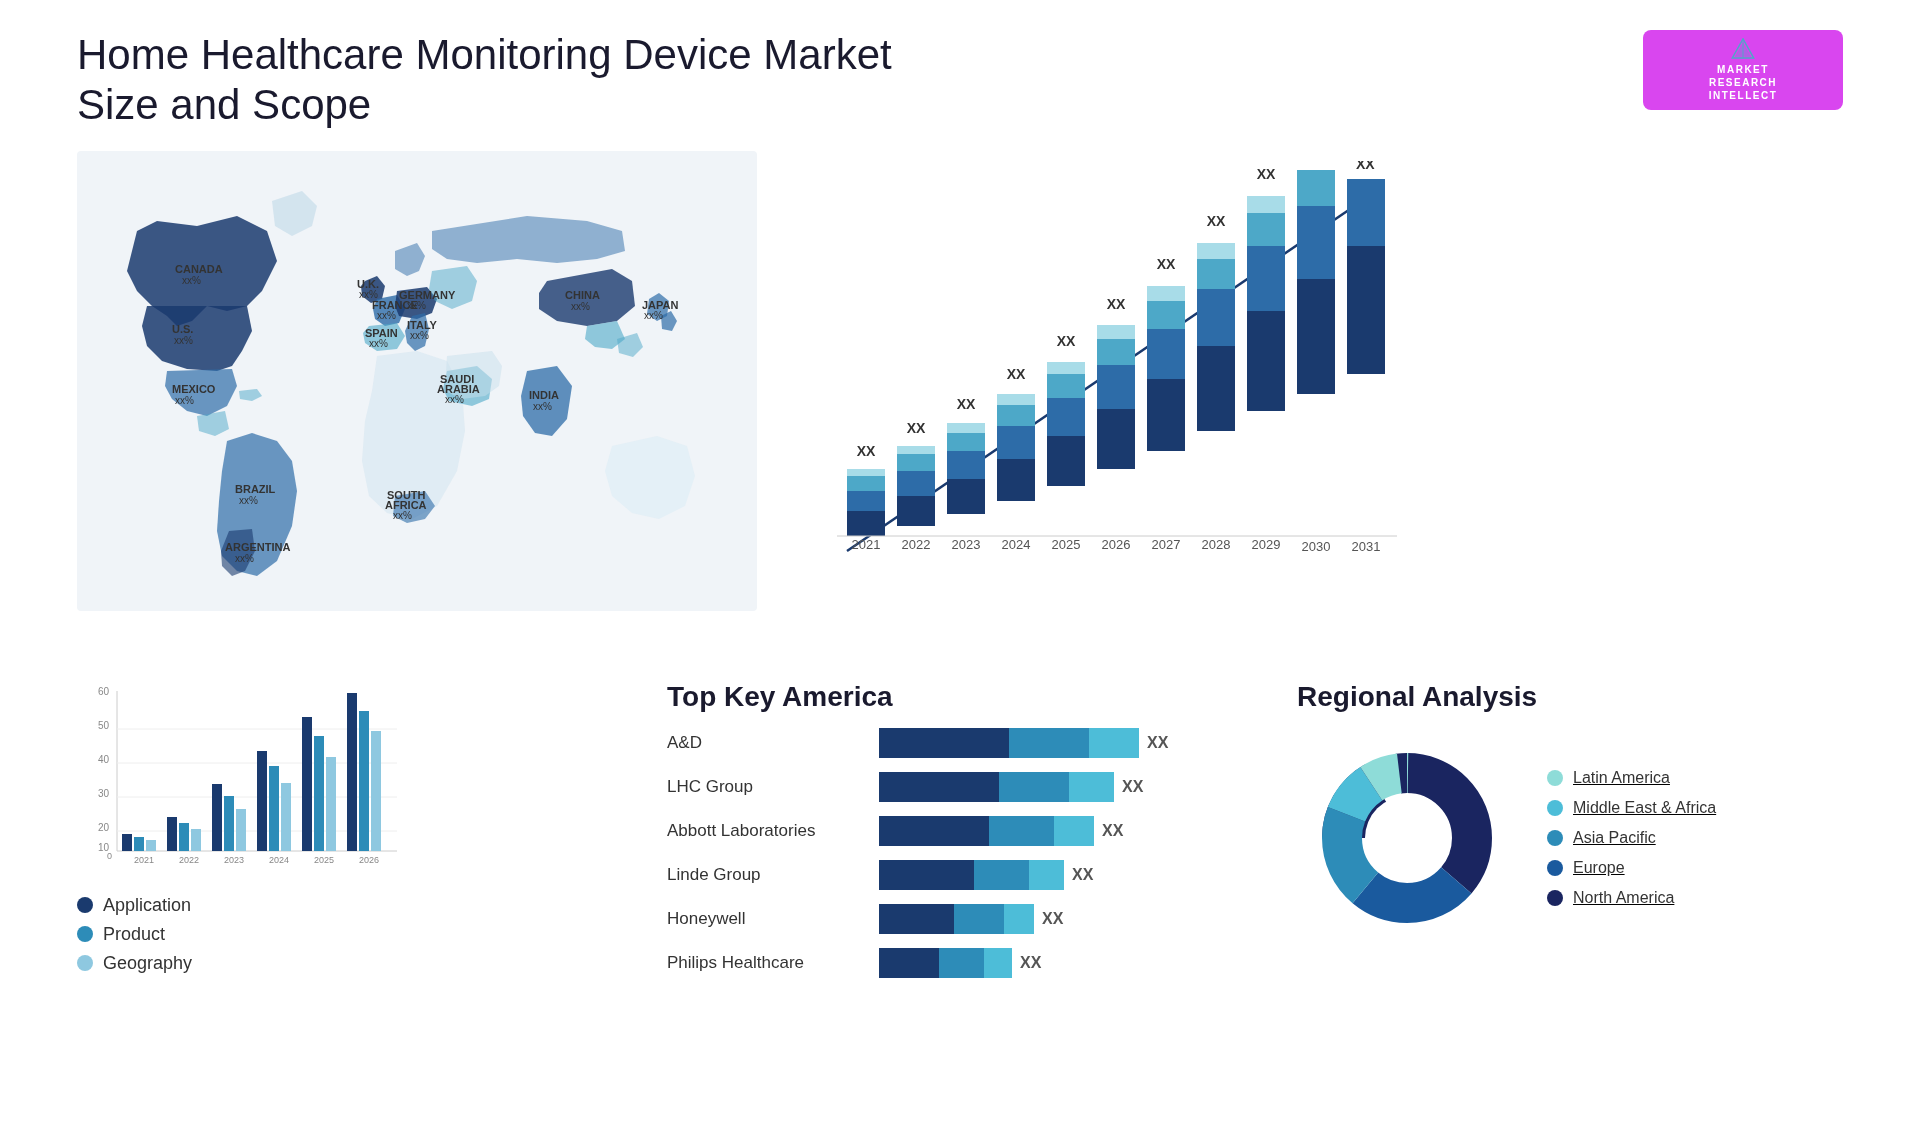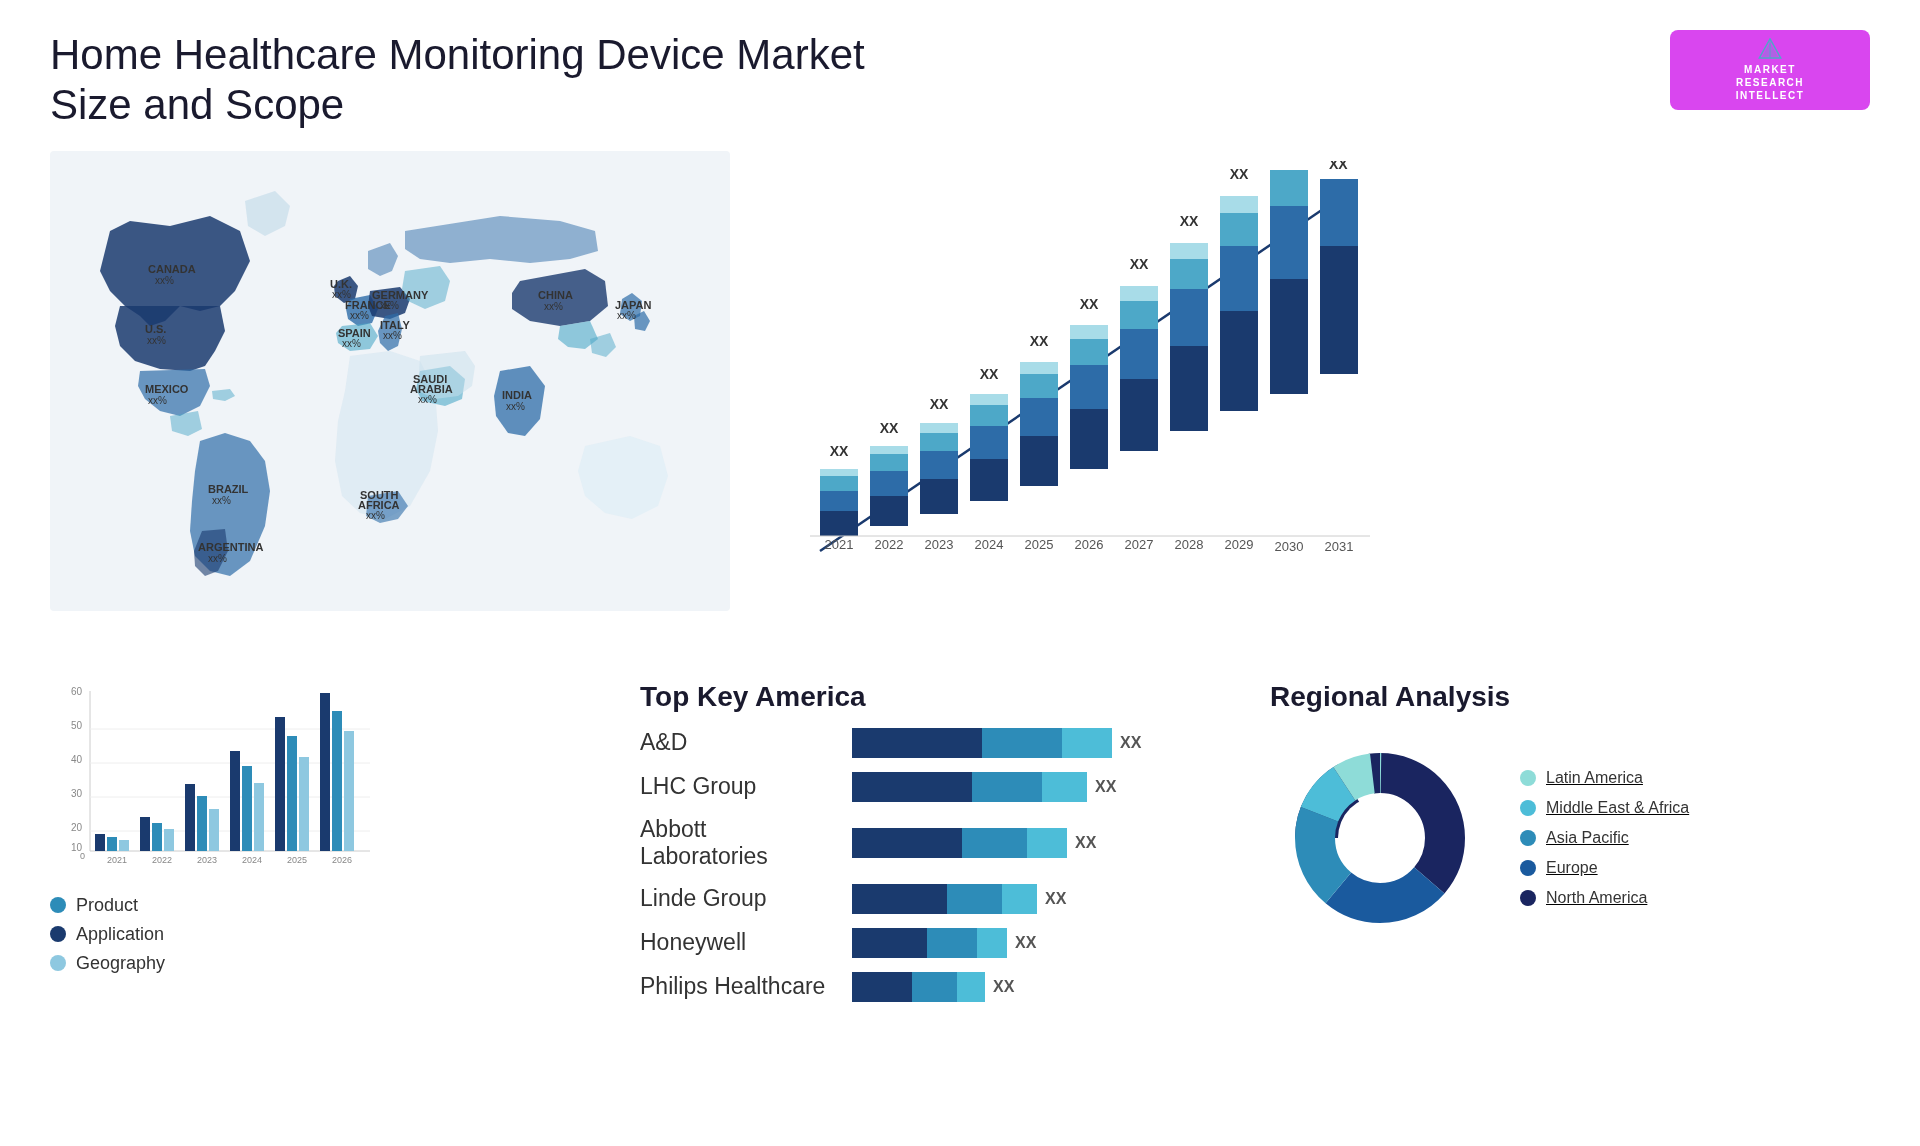--- a/index.html
+++ b/index.html
@@ -7,21 +7,21 @@
       width: 1920px;
       height: 1146px;
       background: #fff;
       font-family: 'Arial', sans-serif;
       overflow: hidden;
     }
 
     .page-container {
       width: 1920px;
       height: 1146px;
-      padding: 30px 50px;
+      padding: 30px 77px;
       background: #fff;
     }
 
     
     .header {
       display: flex;
       justify-content: space-between;
       align-items: flex-start;
       margin-bottom: 20px;
     }
@@ -144,21 +144,21 @@
     }
 
     .player-row {
       display: flex;
       align-items: center;
       gap: 12px;
     }
 
     .player-name {
       width: 200px;
-      font-size: 23px;
+      font-size: 17px;
       color: #333;
       flex-shrink: 0;
     }
 
     .player-bar-container {
       display: flex;
       align-items: center;
       gap: 8px;
     }
 
@@ -489,26 +489,26 @@
           <rect x="270" y="12" width="10" height="158" fill="#1a3a6e"></rect>
           <rect x="282" y="30" width="10" height="140" fill="#2d8cb8"></rect>
           <rect x="294" y="50" width="10" height="120" fill="#8ec8e0"></rect>
           <text x="292" y="182" text-anchor="middle" font-size="9" fill="#888">2026</text>
 
           <text x="35" y="178" text-anchor="end" font-size="9" fill="#888">0</text>
         </svg>
 
         <div class="legend">
           <div class="legend-item">
+            <div class="legend-dot" style="background:#1a3a6e;"></div>
+            <span>Application</span>
+          </div>
+          <div class="legend-item">
             <div class="legend-dot" style="background:#2d8cb8;"></div>
             <span>Product</span>
-          </div>
-          <div class="legend-item">
-            <div class="legend-dot" style="background:#1a3a6e;"></div>
-            <span>Application</span>
           </div>
           <div class="legend-item">
             <div class="legend-dot" style="background:#8ec8e0;"></div>
             <span>Geography</span>
           </div>
         </div>
       </div>
 
       <div class="players-section">
         <h2 class="section-title">Top Key America</h2>

